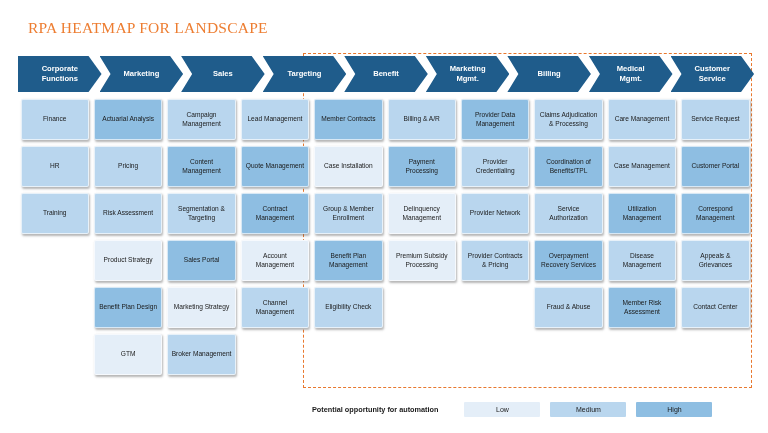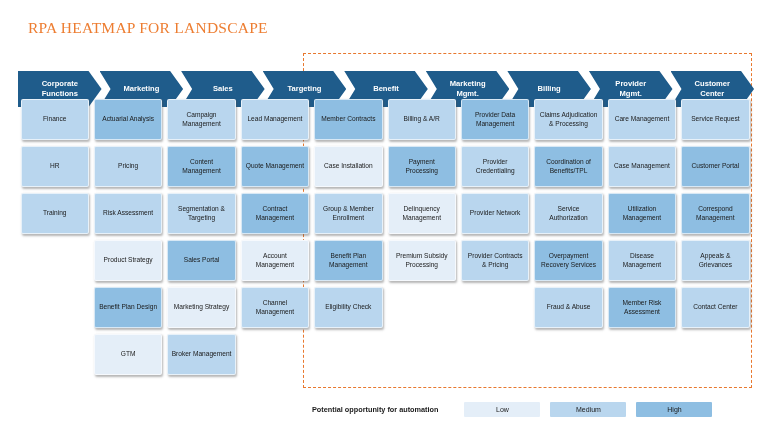--- a/index.html
+++ b/index.html
@@ -40,21 +40,21 @@
     height: 335px;
     border: 1.6px dashed #E8782E;
     background: transparent;
     pointer-events: none;
   }
 
   
   #header-band {
     position: absolute;
     left: 18px;
-    top: 71px;
+    top: 56px;
     width: 734px;
     height: 47px;
     display: flex;
   }
   .chev {
     position: relative;
     flex: 1 1 0;
     height: 36px;
     background: #1F5C8B;
     color: #ffffff;
@@ -188,28 +188,28 @@
           <span>Mgmt.</span>
         </div>
       </div>
       <div class="chev">
         <div>
           <span>Billing</span>
         </div>
       </div>
       <div class="chev">
         <div>
-          <span>Provider</span>
+          <span>Medical</span>
           <span>Mgmt.</span>
         </div>
       </div>
       <div class="chev">
         <div>
           <span>Customer</span>
-          <span>Center</span>
+          <span>Service</span>
         </div>
       </div>
     </div>
 
   <div id="grid">
       <div class="col">
         <div class="cell medium">Finance</div>
         <div class="cell medium">HR</div>
         <div class="cell medium">Training</div>
         <div class="cell empty"></div>

